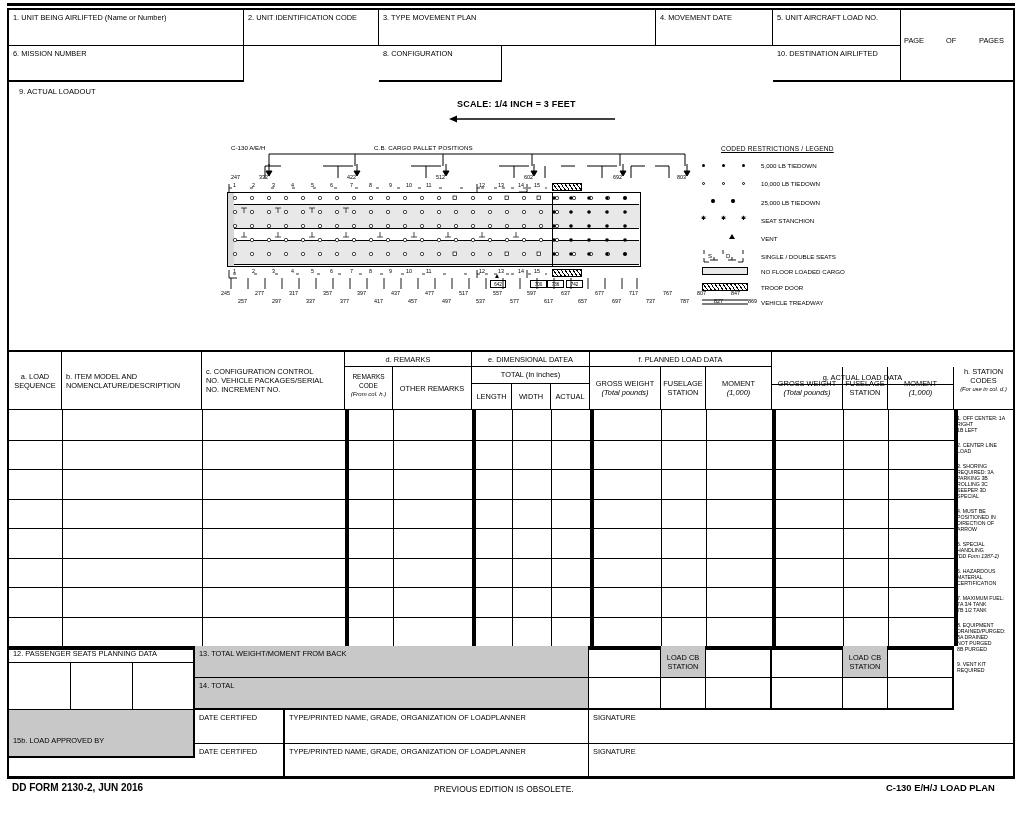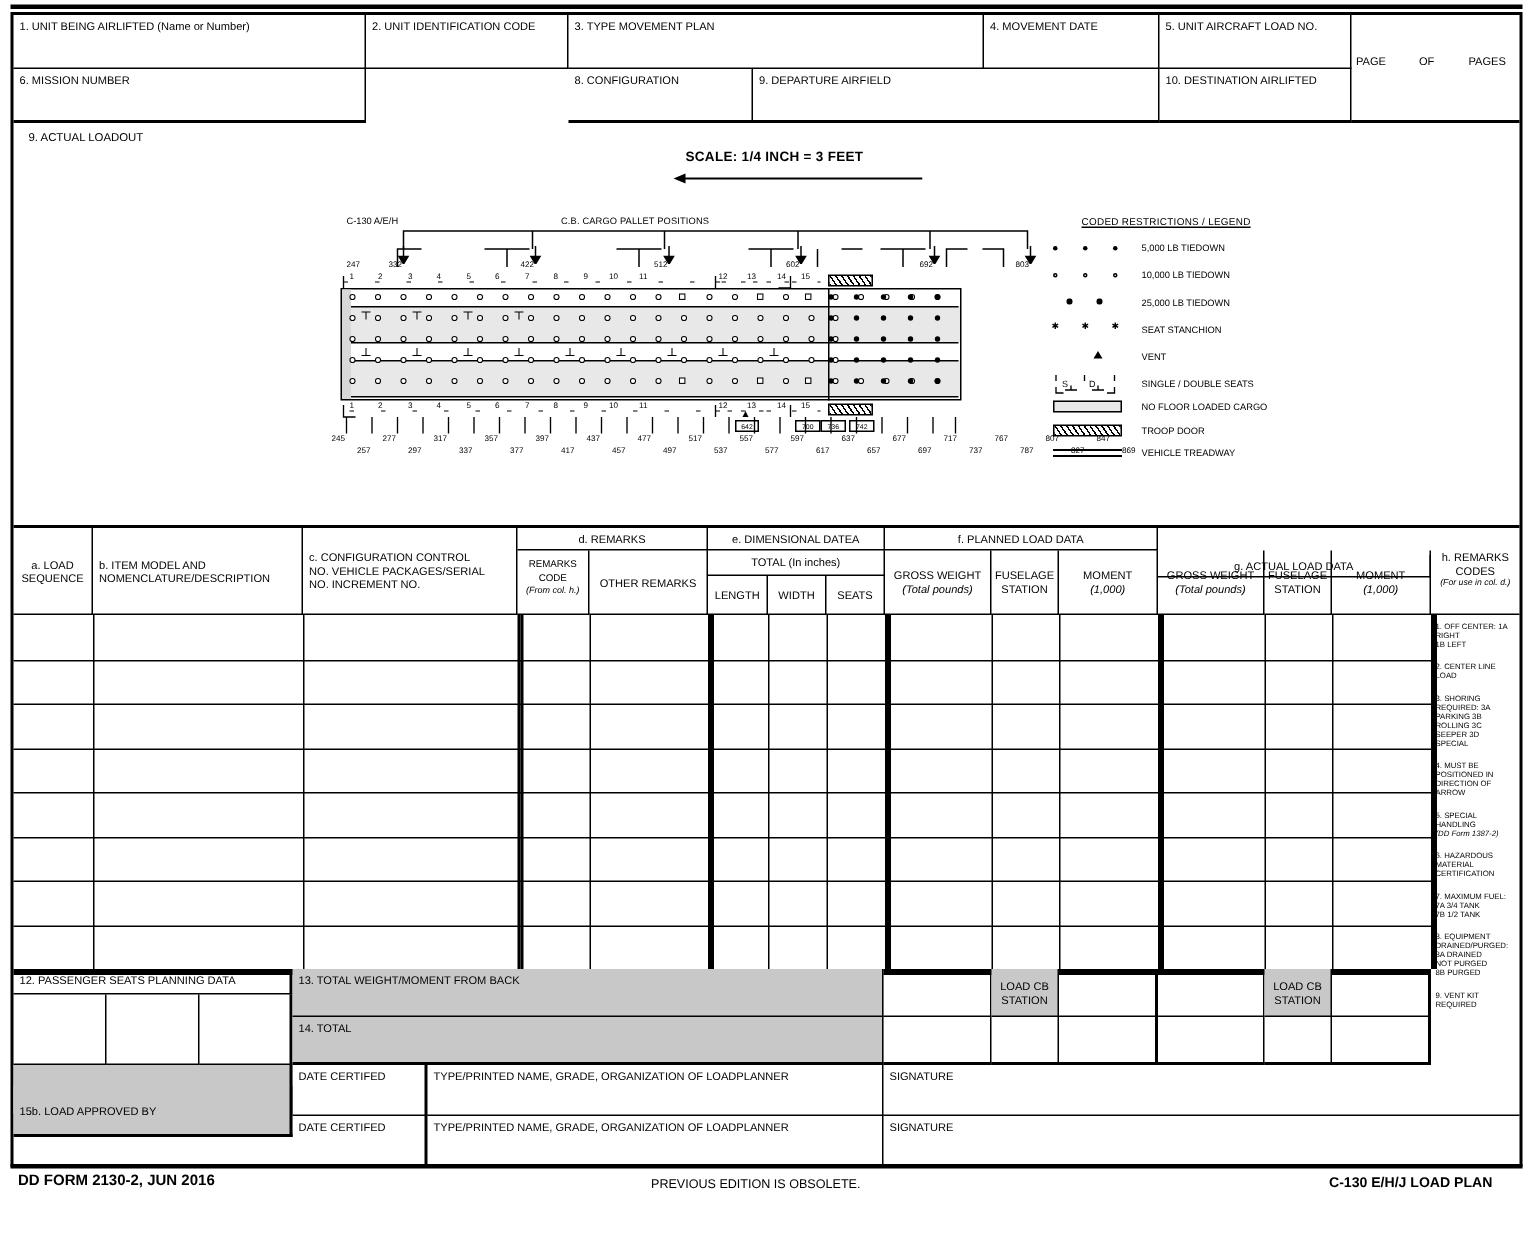--- a/index.html
+++ b/index.html
@@ -174,23 +174,20 @@
       <div style="position:absolute;left:3px;top:26px;font-size:7.4px;">PAGE</div>
       <div style="position:absolute;left:45px;top:26px;font-size:7.4px;">OF</div>
       <div style="position:absolute;left:78px;top:26px;font-size:7.4px;">PAGES</div>
     </div>
 
     <div class="cell thickb" style="left:0;top:36px;width:235px;height:36px;">
       <span class="hdr-label">6. MISSION NUMBER</span>
     </div>
     <div class="cell thickb" style="left:370px;top:36px;width:123px;height:36px;">
       <span class="hdr-label">8. CONFIGURATION</span>
-    </div>
-    <div class="cell thickb" style="left:493px;top:36px;width:271px;height:36px;">
-      <span class="hdr-label">9. DEPARTURE AIRFIELD</span>
     </div>
     <div class="cell thickb" style="left:764px;top:36px;width:128px;height:36px;">
       <span class="hdr-label">10. DESTINATION AIRLIFTED</span>
     </div>
 
     <div class="cell nr" style="left:0;top:72px;width:1004px;height:270px;border-bottom:2px solid #000;padding:0;">
 
       <div class="sec11-title">9. ACTUAL LOADOUT</div>
 
       <div class="scale-label" style="left:448px;top:18px;">SCALE: 1/4 INCH = 3 FEET</div>
@@ -698,21 +695,21 @@
     <div class="cell ctr" style="left:463px;top:357px;width:118px;height:17px;">
       <span>TOTAL (In inches)</span>
     </div>
     <div class="cell ctr" style="left:463px;top:374px;width:40px;height:26px;display:flex;align-items:center;justify-content:center;">
       <span>LENGTH</span>
     </div>
     <div class="cell ctr" style="left:503px;top:374px;width:39px;height:26px;display:flex;align-items:center;justify-content:center;">
       <span>WIDTH</span>
     </div>
     <div class="cell ctr" style="left:542px;top:374px;width:39px;height:26px;display:flex;align-items:center;justify-content:center;">
-      <span>SEATS</span>
+      <span>ACTUAL</span>
     </div>
 
     <div class="cell ctr" style="left:581px;top:342px;width:182px;height:15px;">
       <span>f. PLANNED LOAD DATA</span>
     </div>
     <div class="cell ctr" style="left:581px;top:357px;width:71px;height:43px;display:flex;align-items:center;justify-content:center;flex-direction:column;">
       <span>GROSS WEIGHT</span>
       <span class="ital">(Total pounds)</span>
     </div>
     <div class="cell ctr" style="left:652px;top:357px;width:45px;height:43px;display:flex;align-items:center;justify-content:center;flex-direction:column;">
@@ -734,21 +731,21 @@
     <div class="cell ctr" style="left:834px;top:357px;width:45px;height:43px;display:flex;align-items:center;justify-content:center;flex-direction:column;">
       <span>FUSELAGE</span>
       <span>STATION</span>
     </div>
     <div class="cell ctr" style="left:879px;top:357px;width:66px;height:43px;display:flex;align-items:center;justify-content:center;flex-direction:column;">
       <span>MOMENT</span>
       <span class="ital">(1,000)</span>
     </div>
 
     <div class="cell nr ctr" style="left:945px;top:342px;width:59px;height:58px;display:flex;align-items:center;justify-content:center;flex-direction:column;">
-      <span>h. REMARKS</span>
+      <span>h. STATION</span>
       <span>CODES</span>
       <span class="ital" style="font-size:5.8px;">(For use in col. d.)</span>
     </div>
 
     <div style="position:absolute;left:0;top:400px;width:945px;height:236px;">
 
       <div class="tick" style="left:53px;top:0;height:236px;"></div>
       <div class="tick" style="left:193px;top:0;height:236px;"></div>
       <div class="tick thickr" style="left:336px;top:0;height:236px;border-left:2px solid #000;"></div>
       <div class="tick" style="left:384px;top:0;height:236px;"></div>

